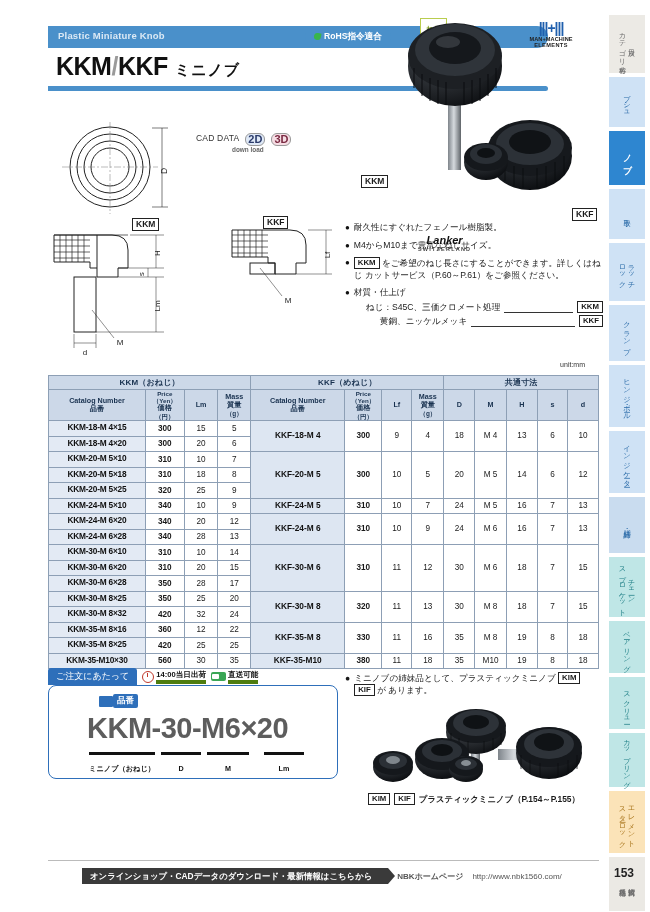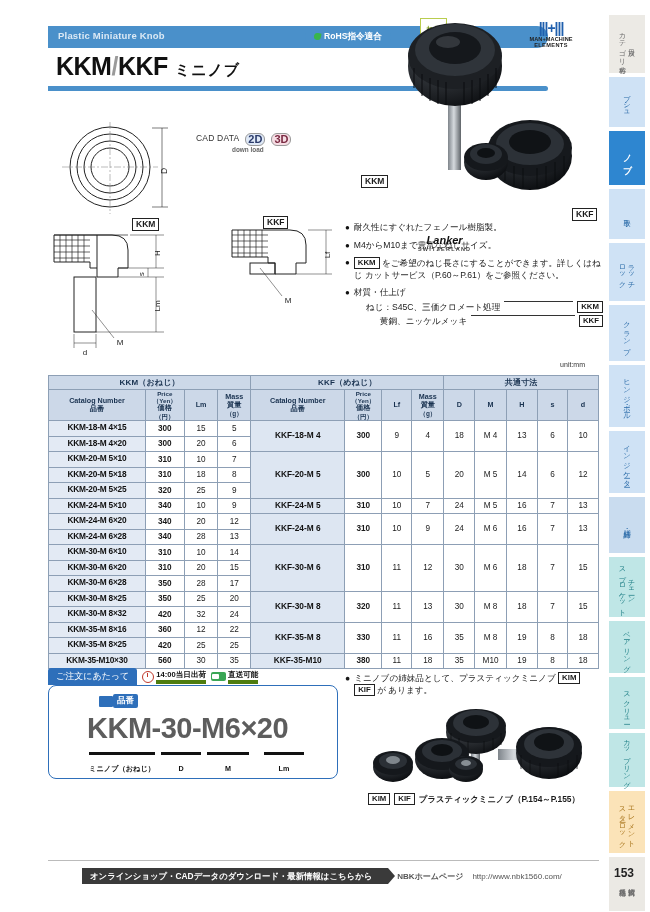--- a/index.html
+++ b/index.html
@@ -70,21 +70,21 @@
 
   
   #bullets{position:absolute;left:345px;top:222px;width:258px;}
   .bl{display:flex;gap:4px;margin-bottom:5.5px;font-size:8.6px;line-height:1.38;}
   .bl .dot{flex:none;font-size:8px;line-height:1.5;color:#111;}
   .bl .bt{flex:1;}
   .chip{display:inline-block;border:1px solid #222;background:#fff;
         font-size:7.8px;font-weight:bold;padding:0 3px;line-height:10px;
         vertical-align:1px;}
   .matline{font-size:8.6px;margin:1.5px 0 0 12px;line-height:1.45;}
-  .leaderrow{display:flex;align-items:flex-start;gap:0;}
+  .leaderrow{display:flex;align-items:flex-end;gap:0;}
   .leader{flex:1;height:1px;background:#333;margin:0 4px;min-width:10px;}
 
   
   #unitmm{position:absolute;right:65px;top:361px;font-size:7px;color:#333;}
   #tbl{position:absolute;left:48px;top:375px;width:551px;
        border-collapse:collapse;font-size:8.2px;}
   #tbl th,#tbl td{border:1px solid #8d9fb5;text-align:center;
                   padding:0;line-height:1.15;}
   #tbl thead th{background:#ccd8e8;font-weight:bold;color:#18314f;}
   #tbl .grp{height:13px;font-size:8px;letter-spacing:.2px;}

